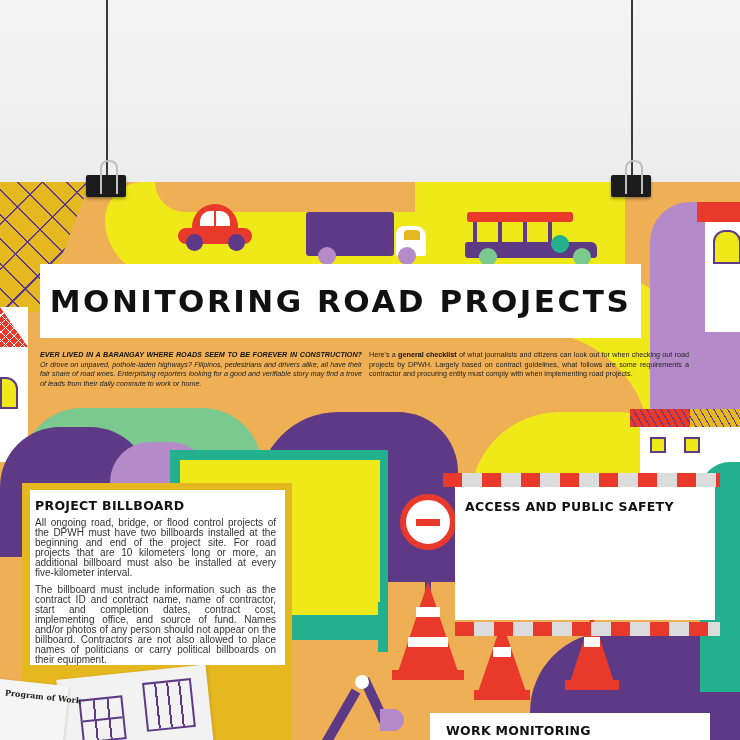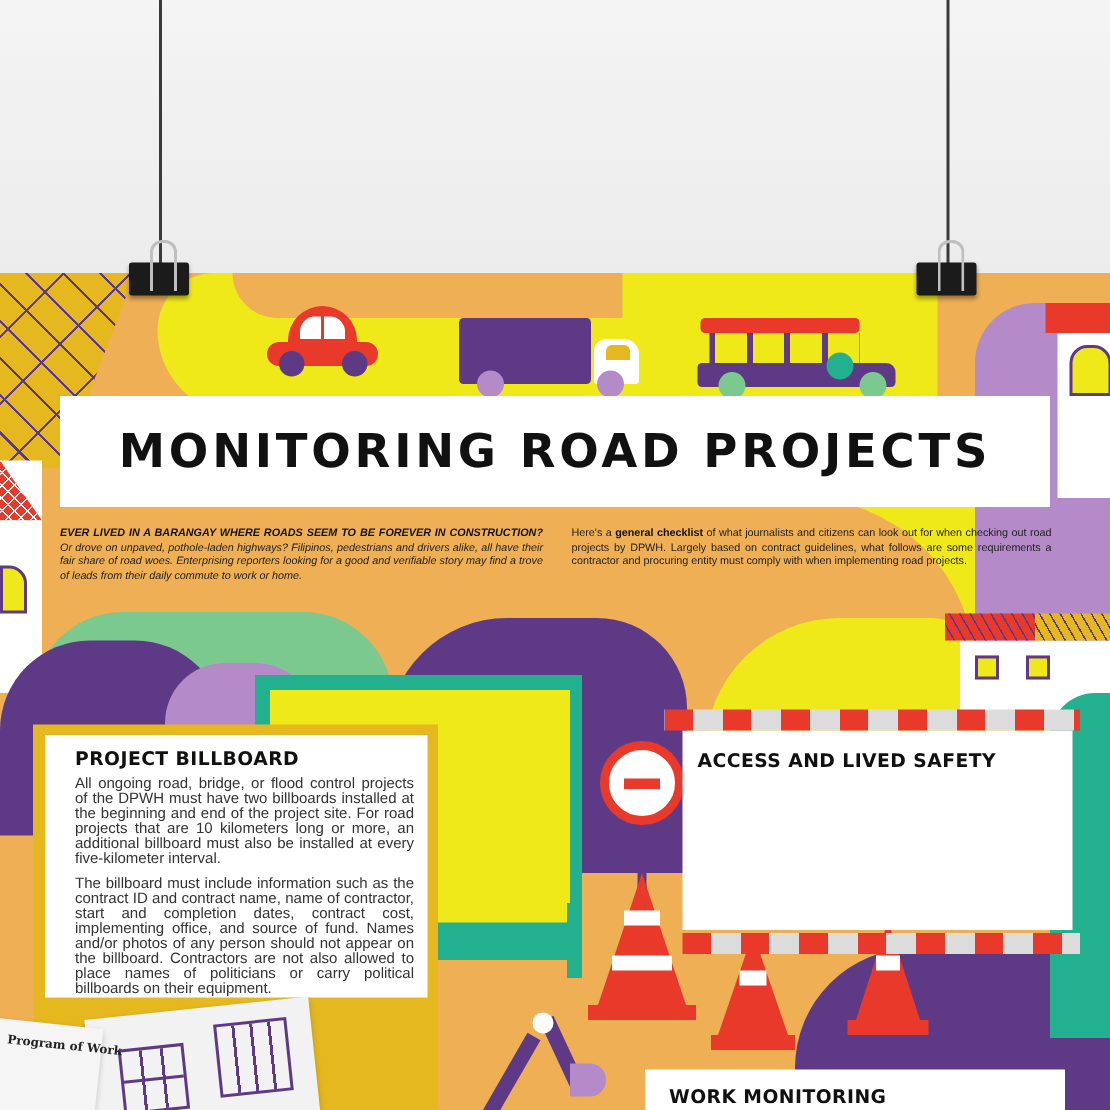--- a/index.html
+++ b/index.html
@@ -3,21 +3,21 @@
 <meta charset="utf-8">
 <style>
   html, body { margin:0; padding:0; }
   body { width:740px; height:740px; overflow:hidden; position:relative; background:#f1f1f1; font-family:"Liberation Sans", sans-serif; }
   .wall { position:absolute; left:0; top:0; width:740px; height:182px; background:linear-gradient(#f4f4f4,#ececec); }
   .wire { position:absolute; top:0; width:2px; background:#3a3a3a; }
   .clip { position:absolute; width:40px; height:22px; background:#1b1b1b; border-radius:2px; box-shadow:0 2px 3px rgba(0,0,0,.35); z-index:20; }
   .clip-handle { position:absolute; width:14px; height:32px; border:2px solid #bfbfbf; border-bottom:none; border-radius:8px 8px 0 0; z-index:21; }
   .poster { position:absolute; left:0; top:182px; width:740px; height:558px; background:#eeaf55; overflow:hidden; }
   .shape { position:absolute; }
-  .title-banner { position:absolute; left:40px; top:264px; width:660px; height:74px; background:#fff; display:flex; align-items:center; justify-content:center; z-index:5; }
+  .title-banner { position:absolute; left:40px; top:264px; width:601px; height:74px; background:#fff; display:flex; align-items:center; justify-content:center; z-index:5; }
   .title-banner h1 { margin:0; font-family:"DejaVu Sans", sans-serif; font-weight:bold; font-size:31px; letter-spacing:2.5px; color:#111; }
   .intro { position:absolute; top:350px; font-size:7.2px; line-height:9.7px; color:#222; text-align:justify; z-index:5; }
   .intro b { font-weight:bold; color:#111; }
   .card { position:absolute; background:#fff; z-index:6; }
   .card h2 { margin:0 0 5px 0; font-family:"DejaVu Sans", sans-serif; font-weight:bold; font-size:12.5px; color:#111; letter-spacing:.3px; }
   .card p { margin:0 0 8px 0; font-size:10px; line-height:9.9px; color:#333; text-align:justify; }
   .stripe { position:absolute; height:14px; background:repeating-linear-gradient(90deg,#e8392a 0 19px,#dcdcdc 19px 39px); z-index:7; }
   .cone { position:absolute; width:0; height:0; border-left:30px solid transparent; border-right:30px solid transparent; border-bottom:90px solid #e8392a; z-index:4; }
   .cone-band { position:absolute; background:#fff; height:10px; z-index:5; }
   .cone-base { position:absolute; height:10px; background:#e8392a; z-index:5; }
@@ -132,32 +132,32 @@
   <div class="shape" style="left:700px;top:280px;width:50px;height:230px;background:#22b08e;border-radius:30px 0 0 0;z-index:3;"></div>
 </div>
 
 <div class="title-banner">
   <h1>MONITORING ROAD PROJECTS</h1>
 </div>
 
 <div class="intro" style="left:40px;width:322px;font-style:italic;">
   <b>EVER LIVED IN A BARANGAY WHERE ROADS SEEM TO BE FOREVER IN CONSTRUCTION?</b><span> Or drove on unpaved, pothole-laden highways? Filipinos, pedestrians and drivers alike, all have their fair share of road woes. Enterprising reporters looking for a good and verifiable story may find a trove of leads from their daily commute to work or home.</span>
 </div>
-<div class="intro" style="left:381px;width:320px;">
+<div class="intro" style="left:369px;width:320px;">
   <span>Here's a </span><b>general checklist</b><span> of what journalists and citizens can look out for when checking out road projects by DPWH. Largely based on contract guidelines, what follows are some requirements a contractor and procuring entity must comply with when implementing road projects.</span>
 </div>
 
 <div class="shape" style="position:absolute;left:22px;top:483px;width:270px;height:257px;background:#e6b81f;z-index:5;"></div>
-<div class="card" style="left:30px;top:490px;width:255px;height:175px;padding:8px 9px 0 20px;box-sizing:border-box;left:30px;">
+<div class="card" style="left:30px;top:490px;width:255px;height:175px;padding:8px 9px 0 5px;box-sizing:border-box;left:30px;">
   <h2>PROJECT BILLBOARD</h2>
   <p>All ongoing road, bridge, or flood control projects of the DPWH must have two billboards installed at the beginning and end of the project site. For road projects that are 10 kilometers long or more, an additional billboard must also be installed at every five-kilometer interval.</p>
   <p>The billboard must include information such as the contract ID and contract name, name of contractor, start and completion dates, contract cost, implementing office, and source of fund. Names and/or photos of any person should not appear on the billboard. Contractors are not also allowed to place names of politicians or carry political billboards on their equipment.</p>
 </div>
 
 <div class="stripe" style="left:443px;top:473px;width:277px;"></div>
 <div class="card" style="left:455px;top:487px;width:260px;height:133px;padding:12px 10px 0 10px;box-sizing:border-box;">
-  <h2>ACCESS AND LIVED SAFETY</h2>
+  <h2>ACCESS AND PUBLIC SAFETY</h2>
 </div>
 <div class="stripe" style="left:455px;top:622px;width:265px;"></div>
 
 <div class="card" style="left:430px;top:713px;width:280px;height:30px;padding:10px 16px 0 16px;box-sizing:border-box;">
   <h2>WORK MONITORING</h2>
 </div>
 
 </body></html>

